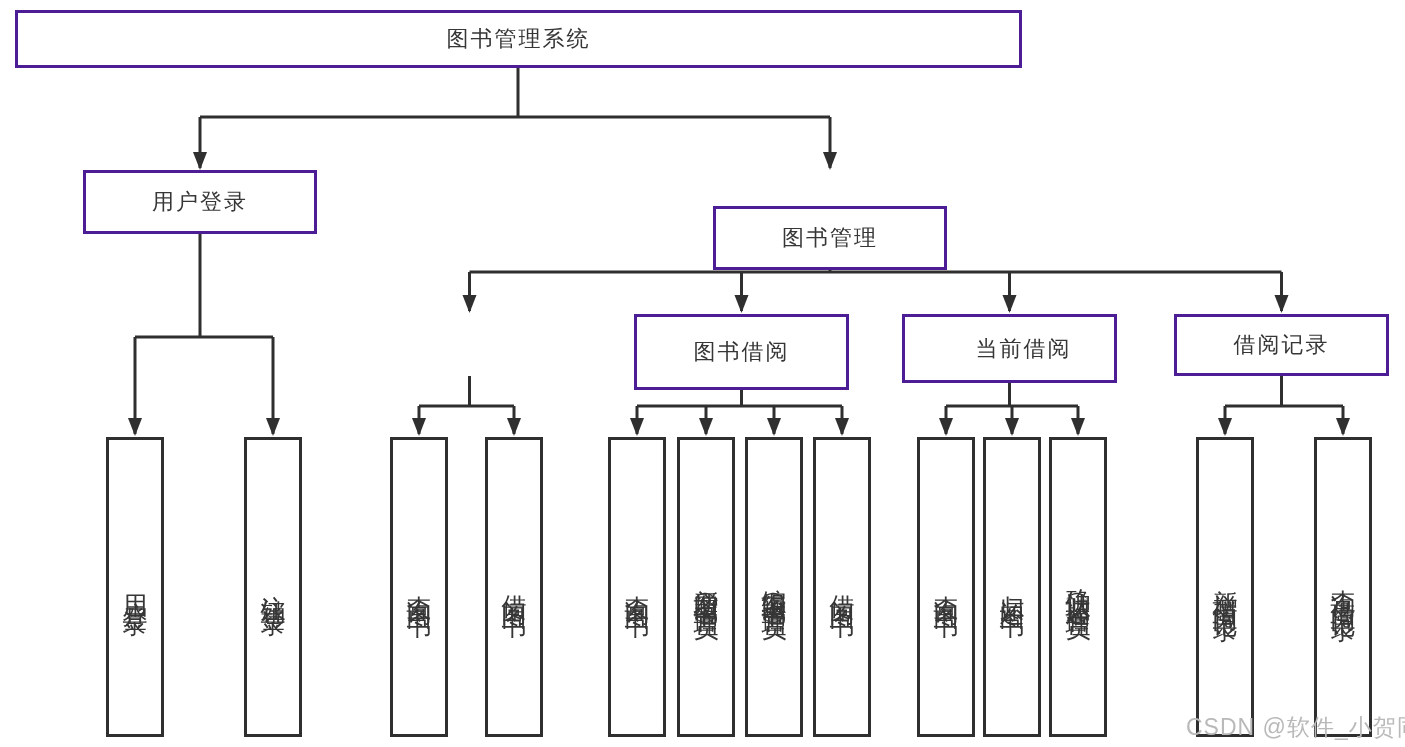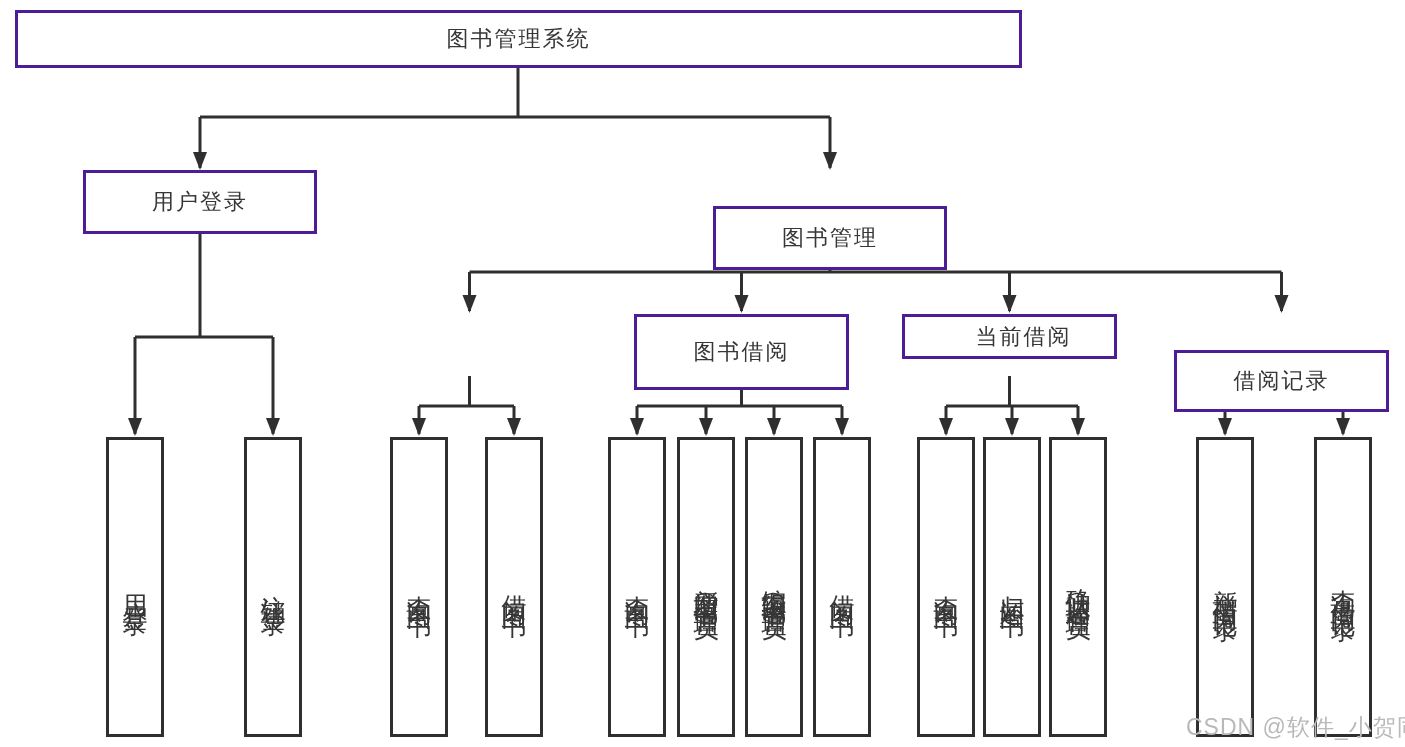--- a/index.html
+++ b/index.html
@@ -120,24 +120,24 @@
   <div class="box" style="left:83px; top:170px; width:234px; height:64px;">
     <span>用户登录</span>
   </div>
   <div class="box" style="left:713px; top:170px; width:234px; height:64px;margin-top:36px;">
     <span>图书管理</span>
   </div>
 
   <div class="box" style="left:634px; top:314px; width:215px; height:76px;">
     <span>图书借阅</span>
   </div>
-  <div class="box" style="left:902px; top:314px; width:215px; height:45px;padding-left:28px;">
+  <div class="box" style="left:902px; top:314px; width:215px; height:69px;padding-left:28px;">
     <span>当前借阅</span>
   </div>
-  <div class="box" style="left:1174px; top:314px; width:215px; height:62px;margin-top:36px;">
+  <div class="box" style="left:1174px; top:314px; width:215px; height:62px;">
     <span>借阅记录</span>
   </div>
 
   <div class="vbox" style="left:106px; top:437px; width:58px; height:300px;">
     <span>用户登录</span>
   </div>
   <div class="vbox" style="left:244px; top:437px; width:58px; height:300px;">
     <span>注销登录</span>
   </div>
 

